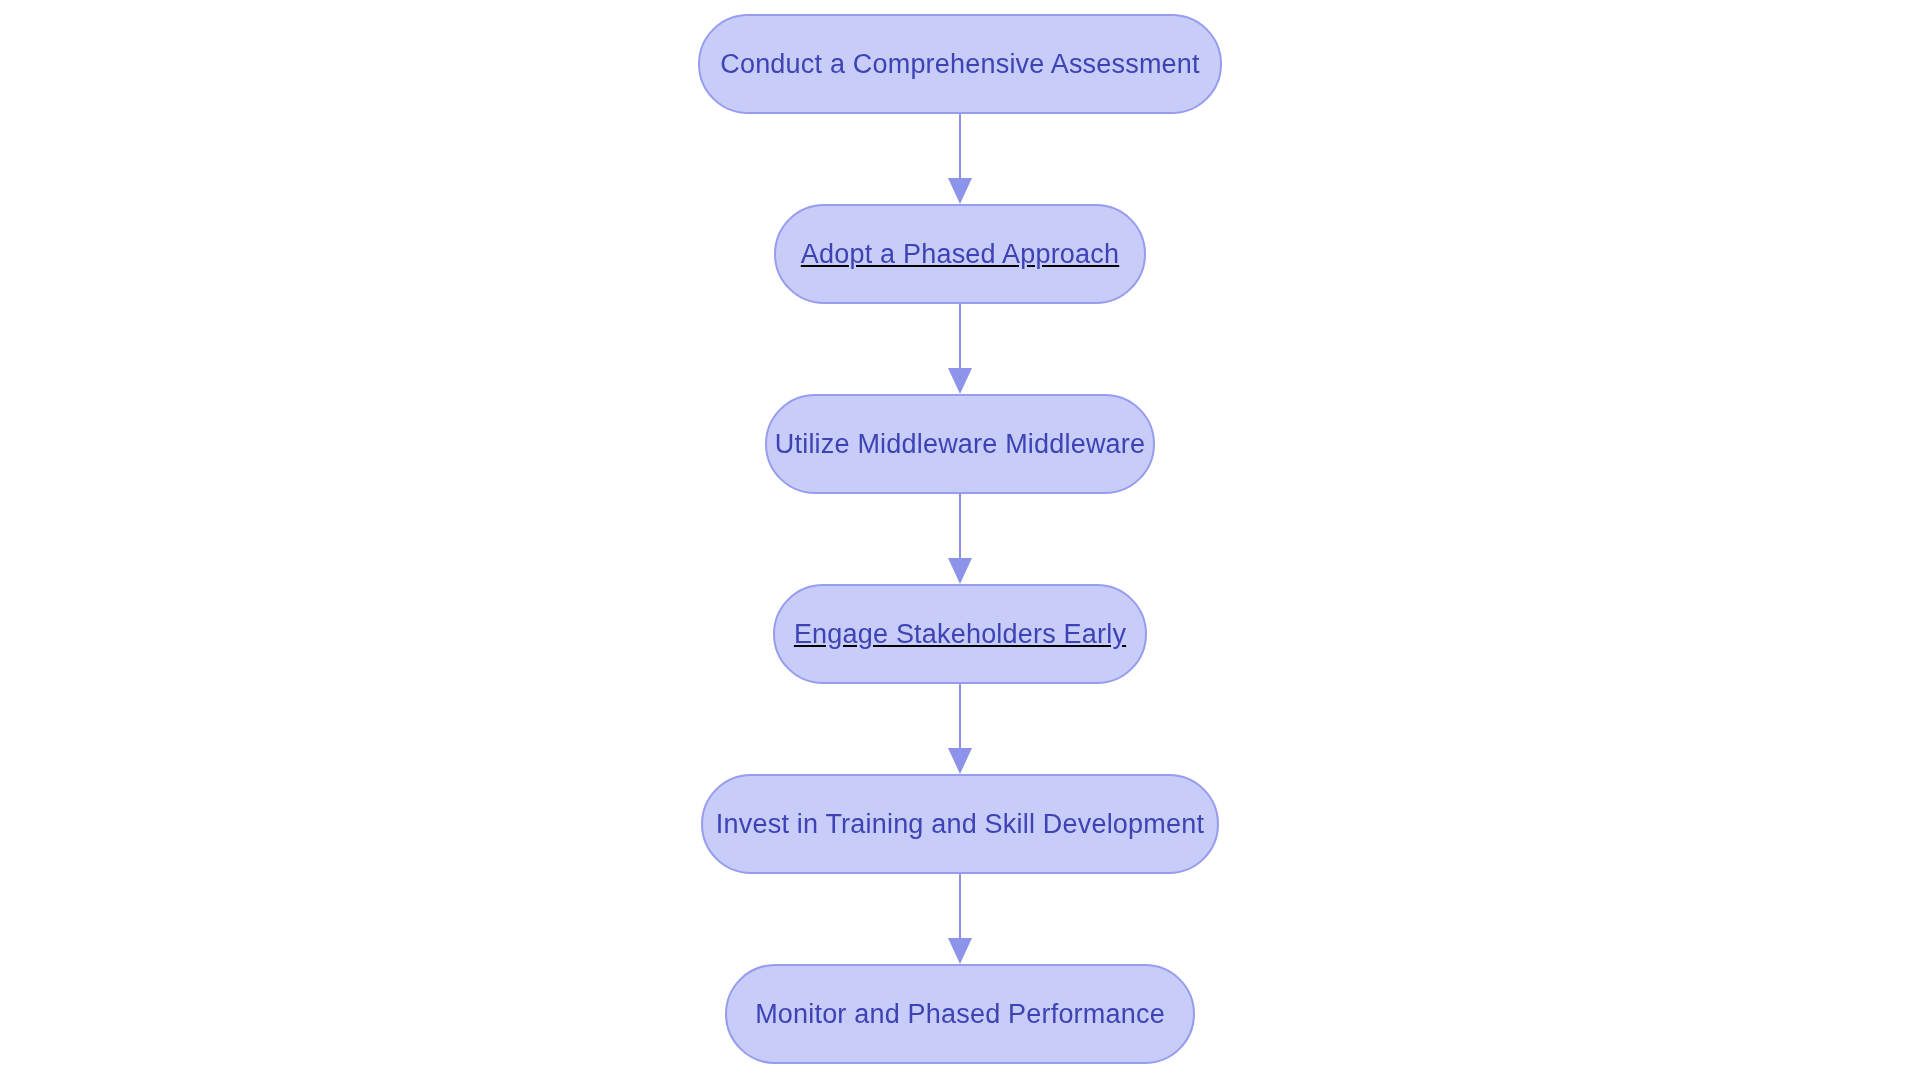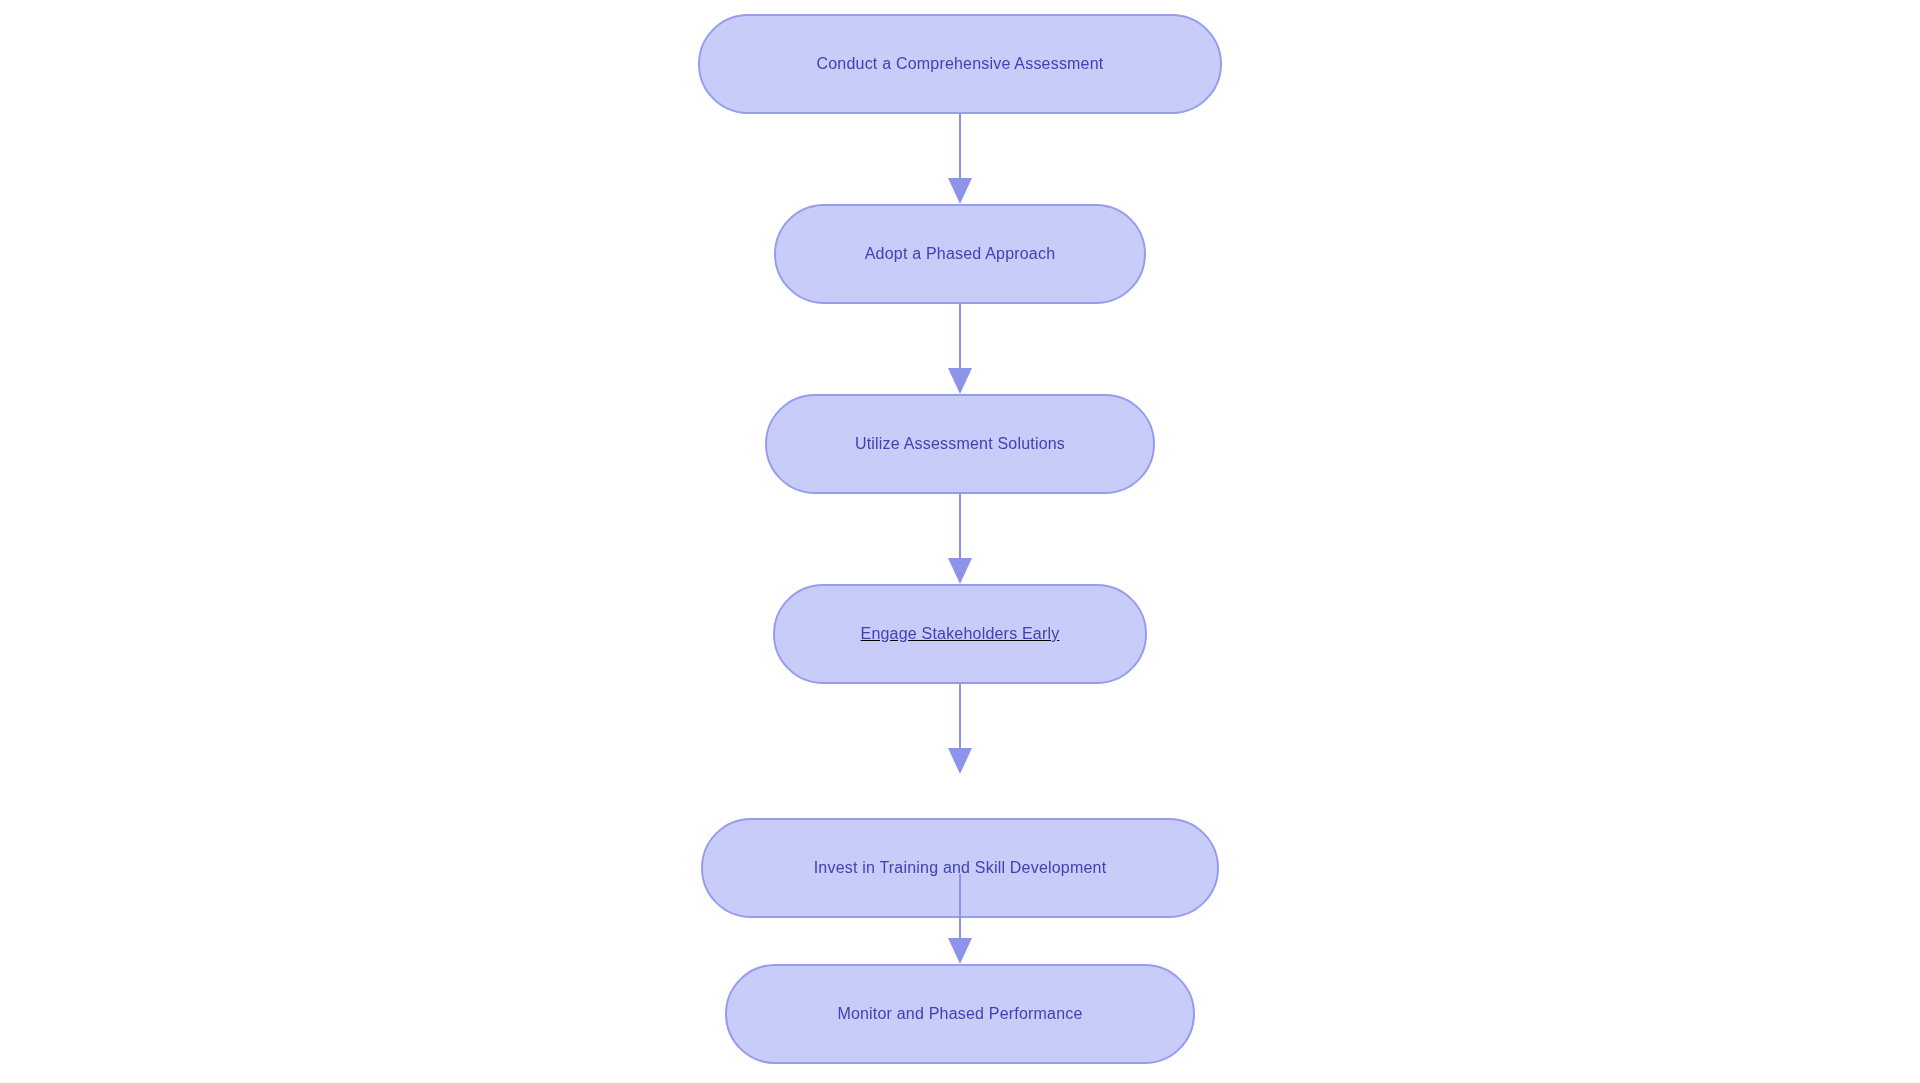--- a/index.html
+++ b/index.html
@@ -20,31 +20,31 @@
     height: 100px;
     border-radius: 50px;
     background: var(--node-fill, #c8ccf8);
     border: 2px solid var(--node-border, #979cee);
     box-sizing: border-box;
     display: flex;
     align-items: center;
     justify-content: center;
   }
   .flow-node .label {
-    font-size: 16px;
+    font-size: 27px;
     color: var(--text, #3d43b4);
     white-space: nowrap;
     letter-spacing: 0.2px;
   }
   
   .n1 { left: 698px; top: 14px;  width: 524px; }
-  .n2 { left: 774px; top: 204px; width: 372px; }
+  .n2 { left: 774px; top: 204px; width: 372px; text-decoration: underline; }
   .n3 { left: 765px; top: 394px; width: 390px; }
   .n4 { left: 773px; top: 584px; width: 374px; text-decoration: underline; }
-  .n5 { left: 701px; top: 818px; width: 518px; text-align: right; }
+  .n5 { left: 701px; top: 774px; width: 518px; text-align: right; }
   .n6 { left: 725px; top: 964px; width: 470px; }
 
   .flow-arrow {
     position: absolute;
     left: 948px;           
     width: 24px;
     height: 90px;
     display: flex;
     flex-direction: column;
     align-items: center;
@@ -84,21 +84,21 @@
   <div class="flow-node n2">
     <span class="label">Adopt a Phased Approach</span>
   </div>
 
   <div class="flow-arrow a2">
     <div class="arrow-line"></div>
     <div class="arrow-head"></div>
   </div>
 
   <div class="flow-node n3">
-    <span class="label">Utilize Assessment Solutions</span>
+    <span class="label">Utilize Middleware Middleware</span>
   </div>
 
   <div class="flow-arrow a3">
     <div class="arrow-line"></div>
     <div class="arrow-head"></div>
   </div>
 
   <div class="flow-node n4">
     <span class="label">Engage Stakeholders Early</span>
   </div>

